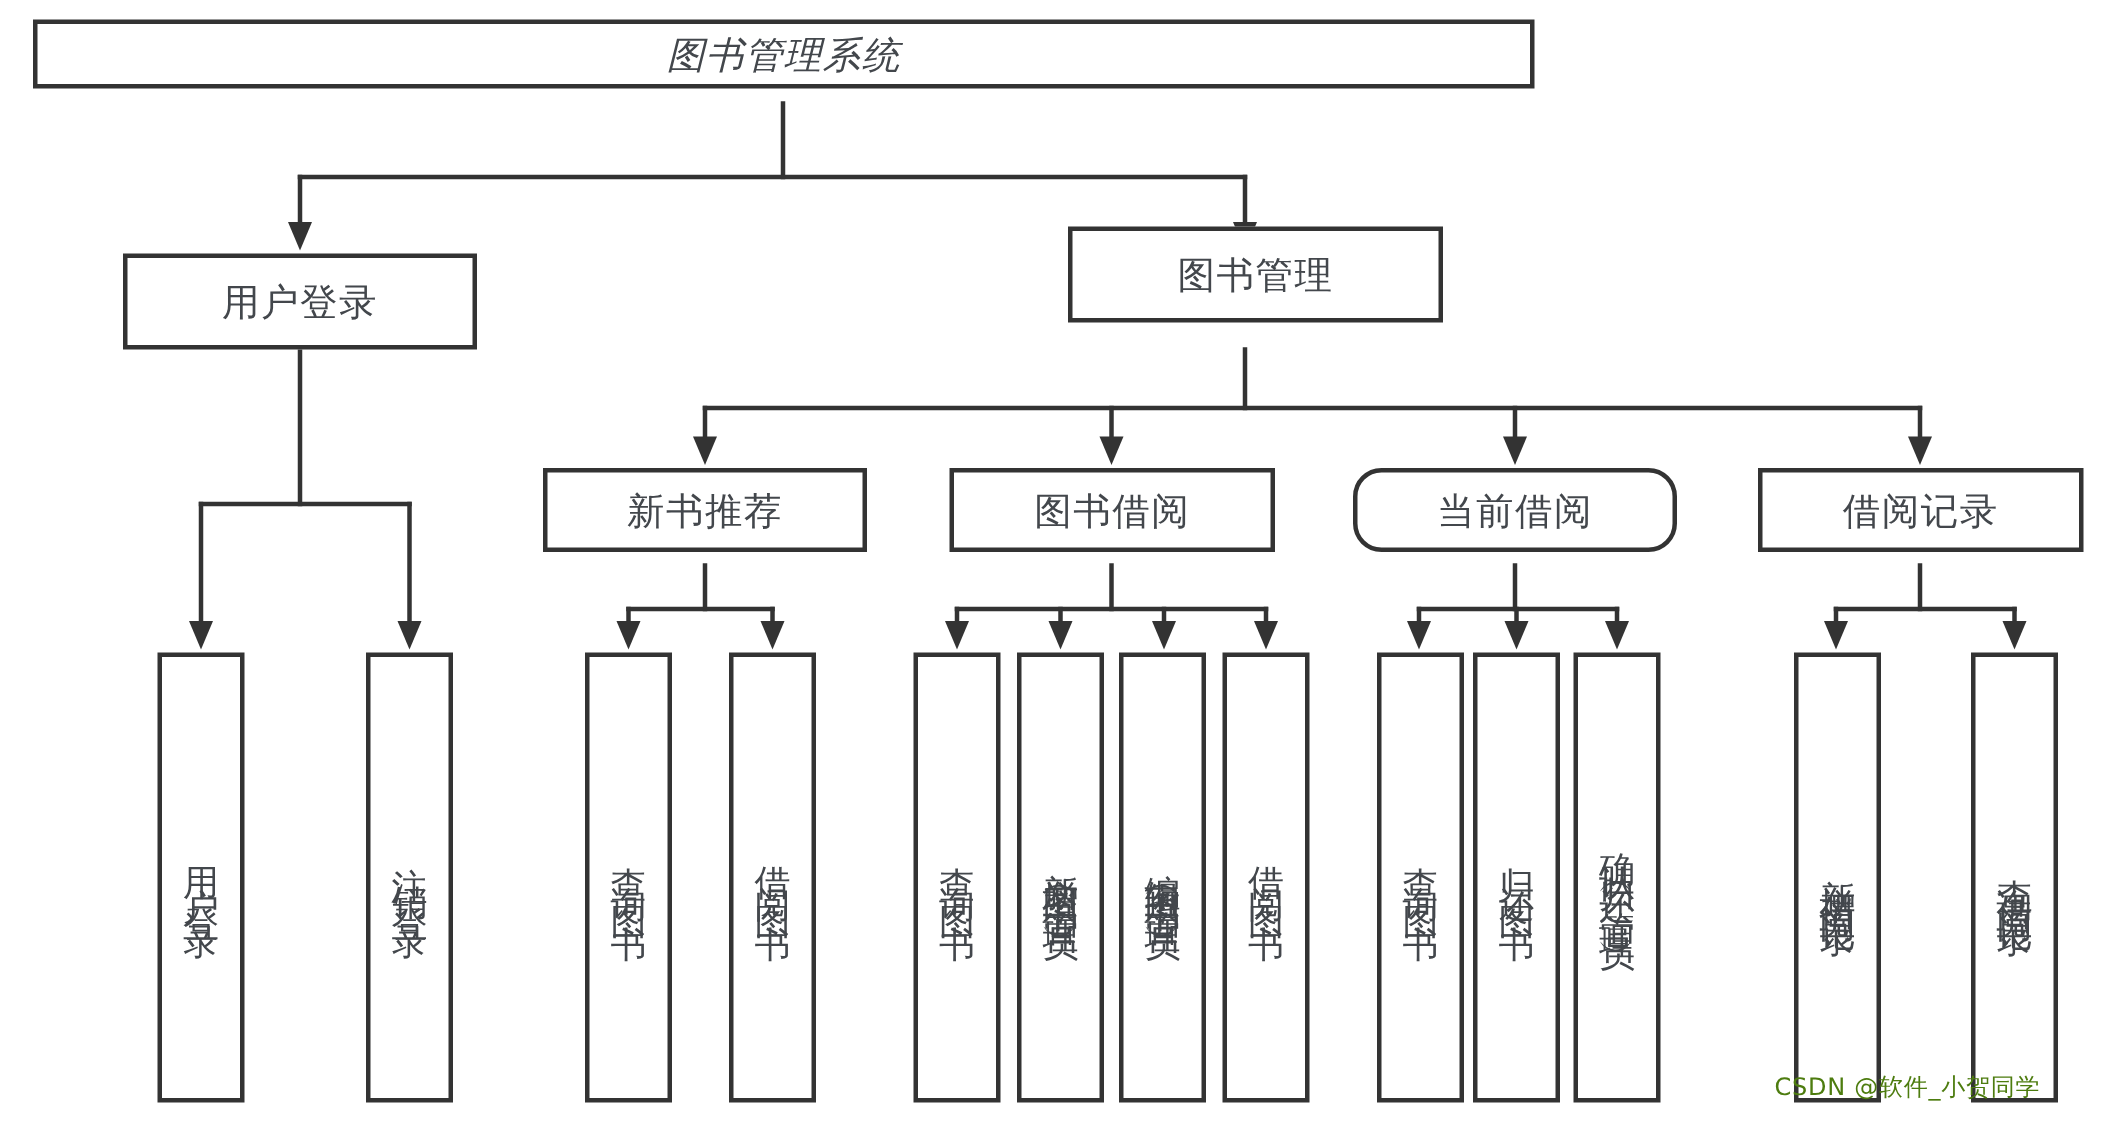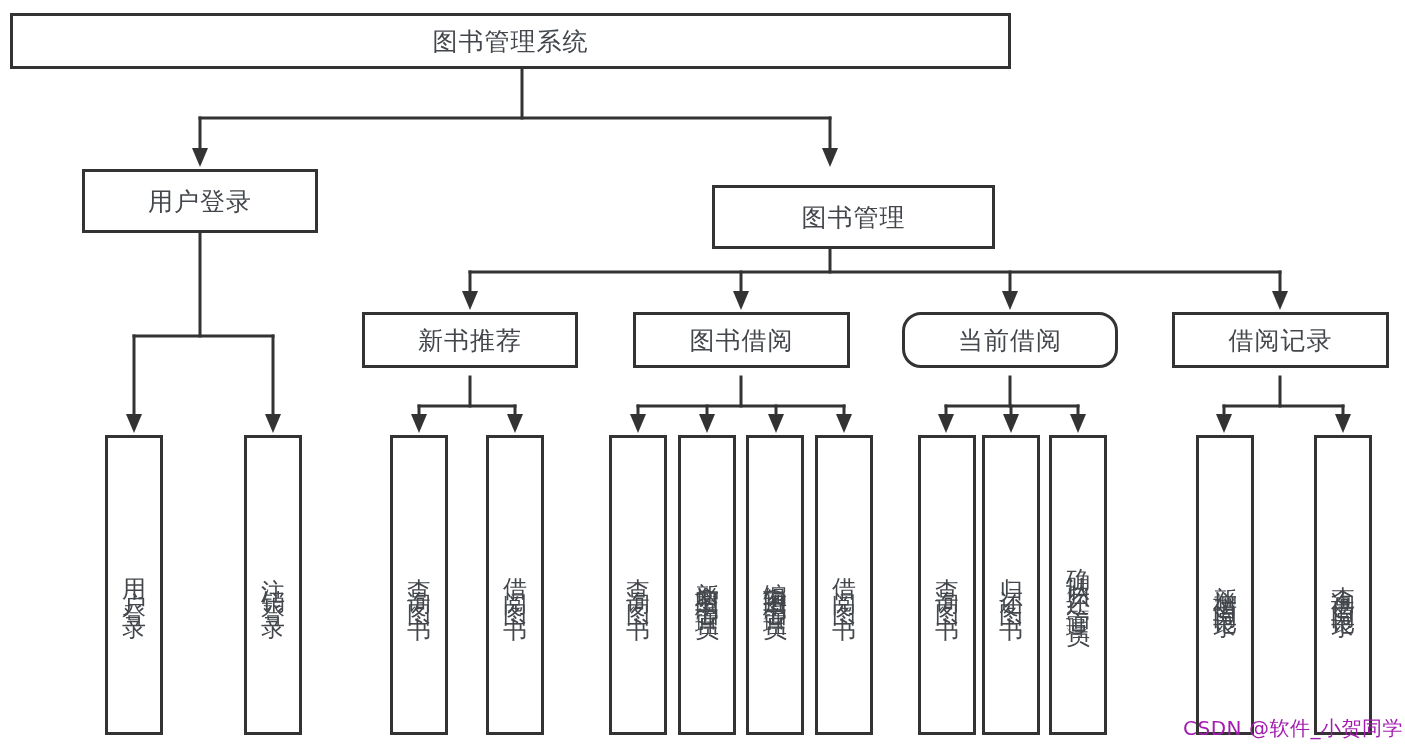--- a/index.html
+++ b/index.html
@@ -23,23 +23,23 @@
     box-sizing:border-box;
     background:var(--fill);
     border:3px solid var(--line);
     display:flex;
     align-items:center;
     justify-content:center;
     color:var(--text);
     z-index:2;
   }
   .node.h{font-size:25px;letter-spacing:1px;}
-  .n-root{left:10px;top:13px;width:1001px;height:56px;}
+  .n-root{left:22px;top:13px;width:1001px;height:46px;font-style:italic;}
   .n-user-login{left:82px;top:169px;width:236px;height:64px;}
-  .n-book-mgmt{left:712px;top:185px;width:283px;height:64px;}
+  .n-book-mgmt{left:712px;top:151px;width:250px;height:64px;}
   .lvl3{top:312px;height:56px;}
   .n-new-books{left:362px;width:216px;}
   .n-book-borrow{left:633px;width:217px;font-family:Liberation Mono, monospace;}
   .n-current-borrow{left:902px;width:216px;border-radius:19px;}
   .n-borrow-records{left:1172px;width:217px;}
   .leaf{top:435px;height:300px;width:58px;}
   .vtxt{
     writing-mode:vertical-rl;
     text-orientation:mixed;
     font-size:24px;
@@ -60,22 +60,22 @@
   .lf-bb-edit{left:746px;}
   .lf-bb-borrow{left:815px;}
   .lf-cb-query{left:918px;}
   .lf-cb-return{left:982px;}
   .lf-cb-confirm{left:1049px;}
   .lf-br-add{left:1196px;}
   .lf-br-query{left:1314px;}
   .watermark{
     position:absolute;
     left:1183px;top:715px;
-    font-size:20px;
-    color:#a21caf;
+    font-size:16px;
+    color:#4d7c0f;
     z-index:5;
     white-space:nowrap;
     letter-spacing:0.5px;
   }
 </style>
 </head>
 <body>
 
 <div class="stage">
 

